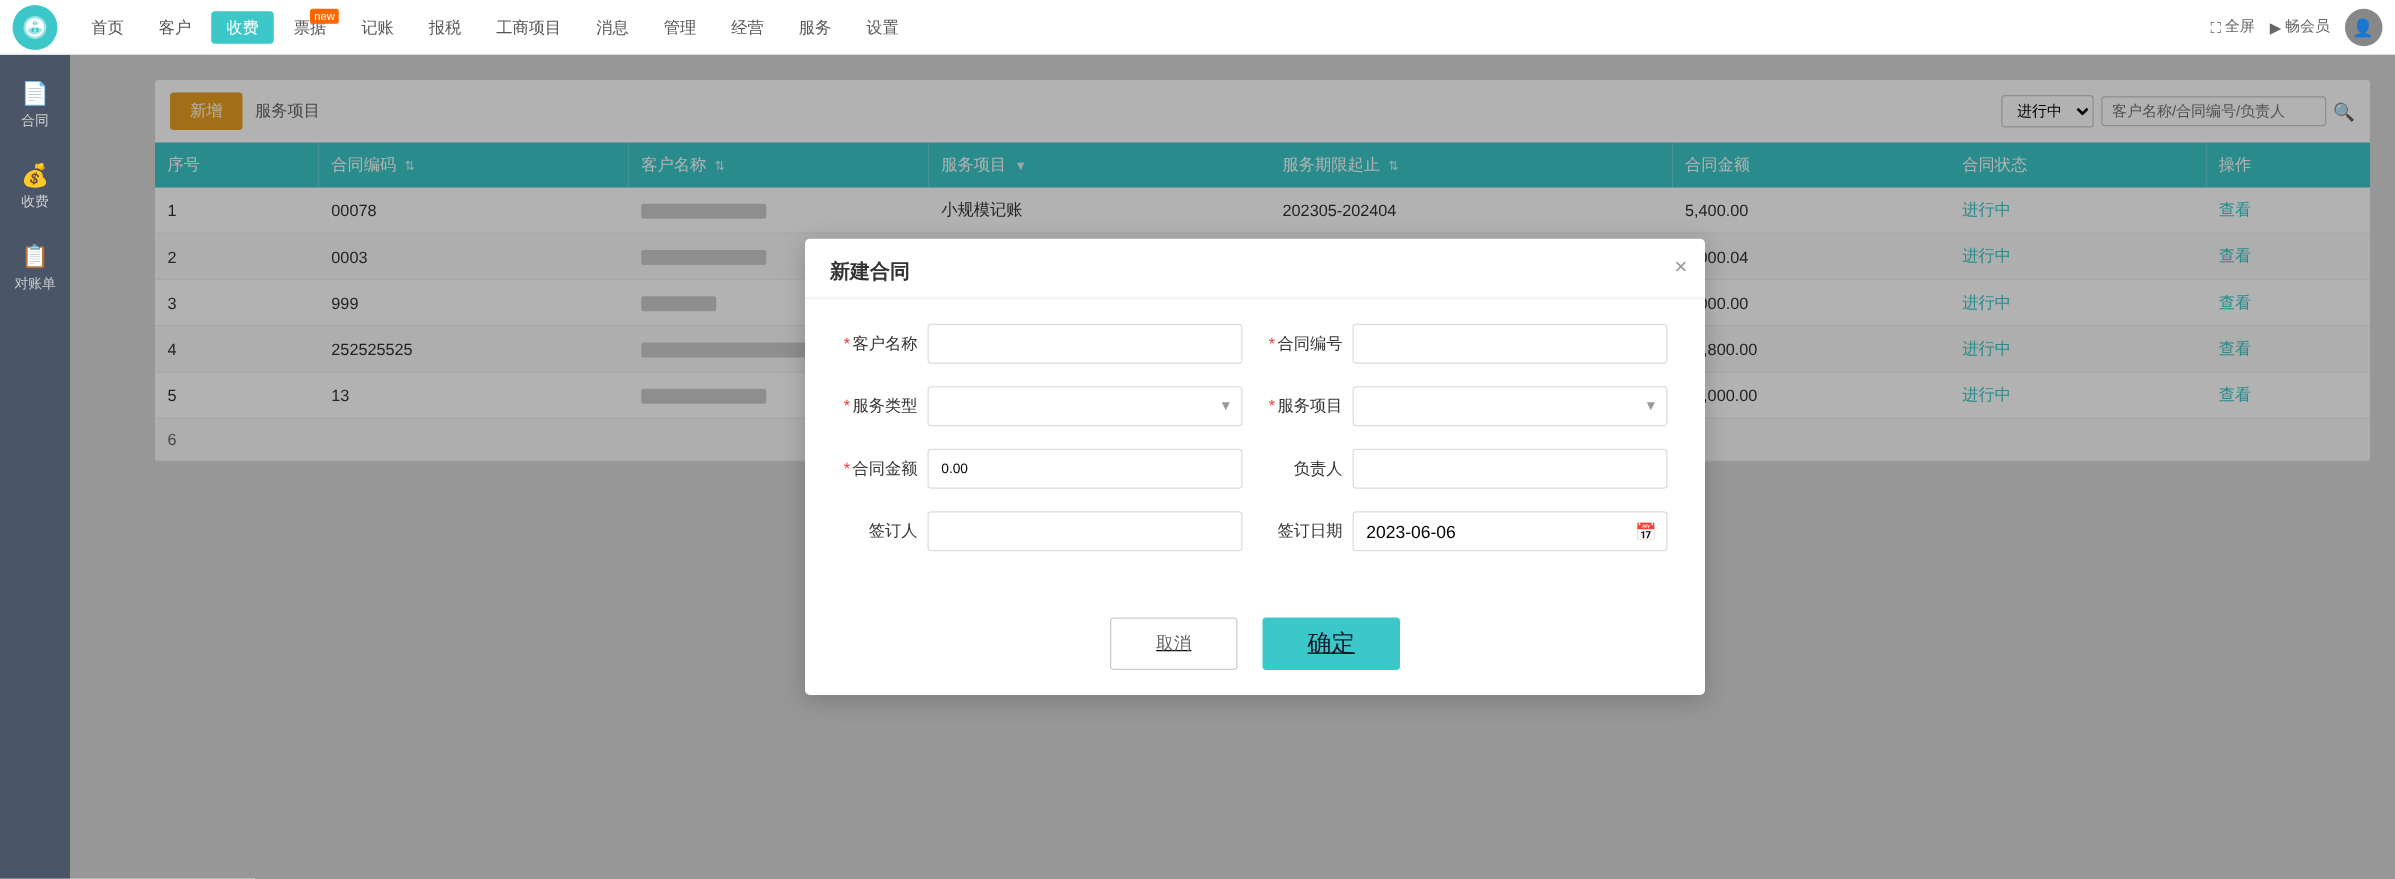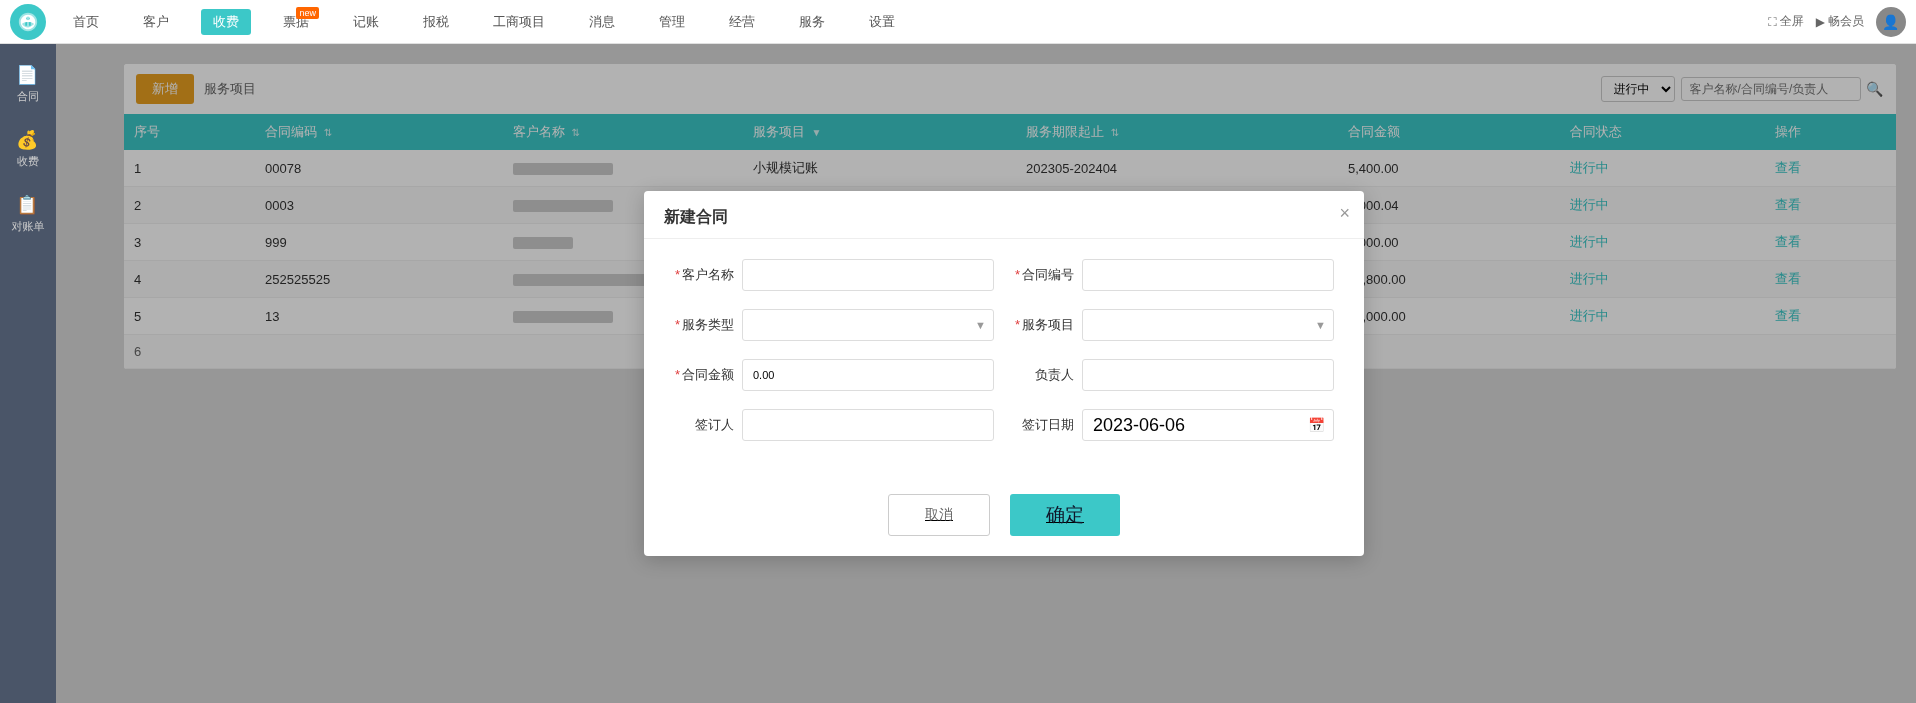--- a/index.html
+++ b/index.html
@@ -19,21 +19,21 @@
     .top-nav .logo {
       width: 36px;
       height: 36px;
       background: #3cc8c8;
       border-radius: 50%;
       display: flex; align-items: center; justify-content: center;
       margin-right: 15px;
       flex-shrink: 0;
     }
     .top-nav .logo svg { width: 22px; height: 22px; }
-    .nav-items { display: flex; align-items: flex-end; flex: 1; gap: 20px; }
+    .nav-items { display: flex; align-items: flex-end; flex: 1; gap: 4px; }
     .nav-item {
       padding: 4px 12px;
       cursor: pointer;
       border-radius: 3px;
       color: #555;
       font-size: 13px;
       position: relative;
     }
     .nav-item.active { background: #3cc8c8; color: #fff; border-radius: 3px; }
     .nav-item .new-badge {
@@ -295,21 +295,21 @@
       flex: 1;
       position: relative;
       display: flex;
       align-items: center;
     }
     .form-input-date input {
       width: 100%;
       border: 1px solid #ddd;
       border-radius: 3px;
       padding: 6px 30px 6px 10px;
-      font-size: 18px;
+      font-size: 14px;
       outline: none;
       height: 32px;
     }
     .form-input-date .cal-icon {
       position: absolute;
       right: 8px;
       color: #bbb;
       font-size: 14px;
       pointer-events: none;
     }

